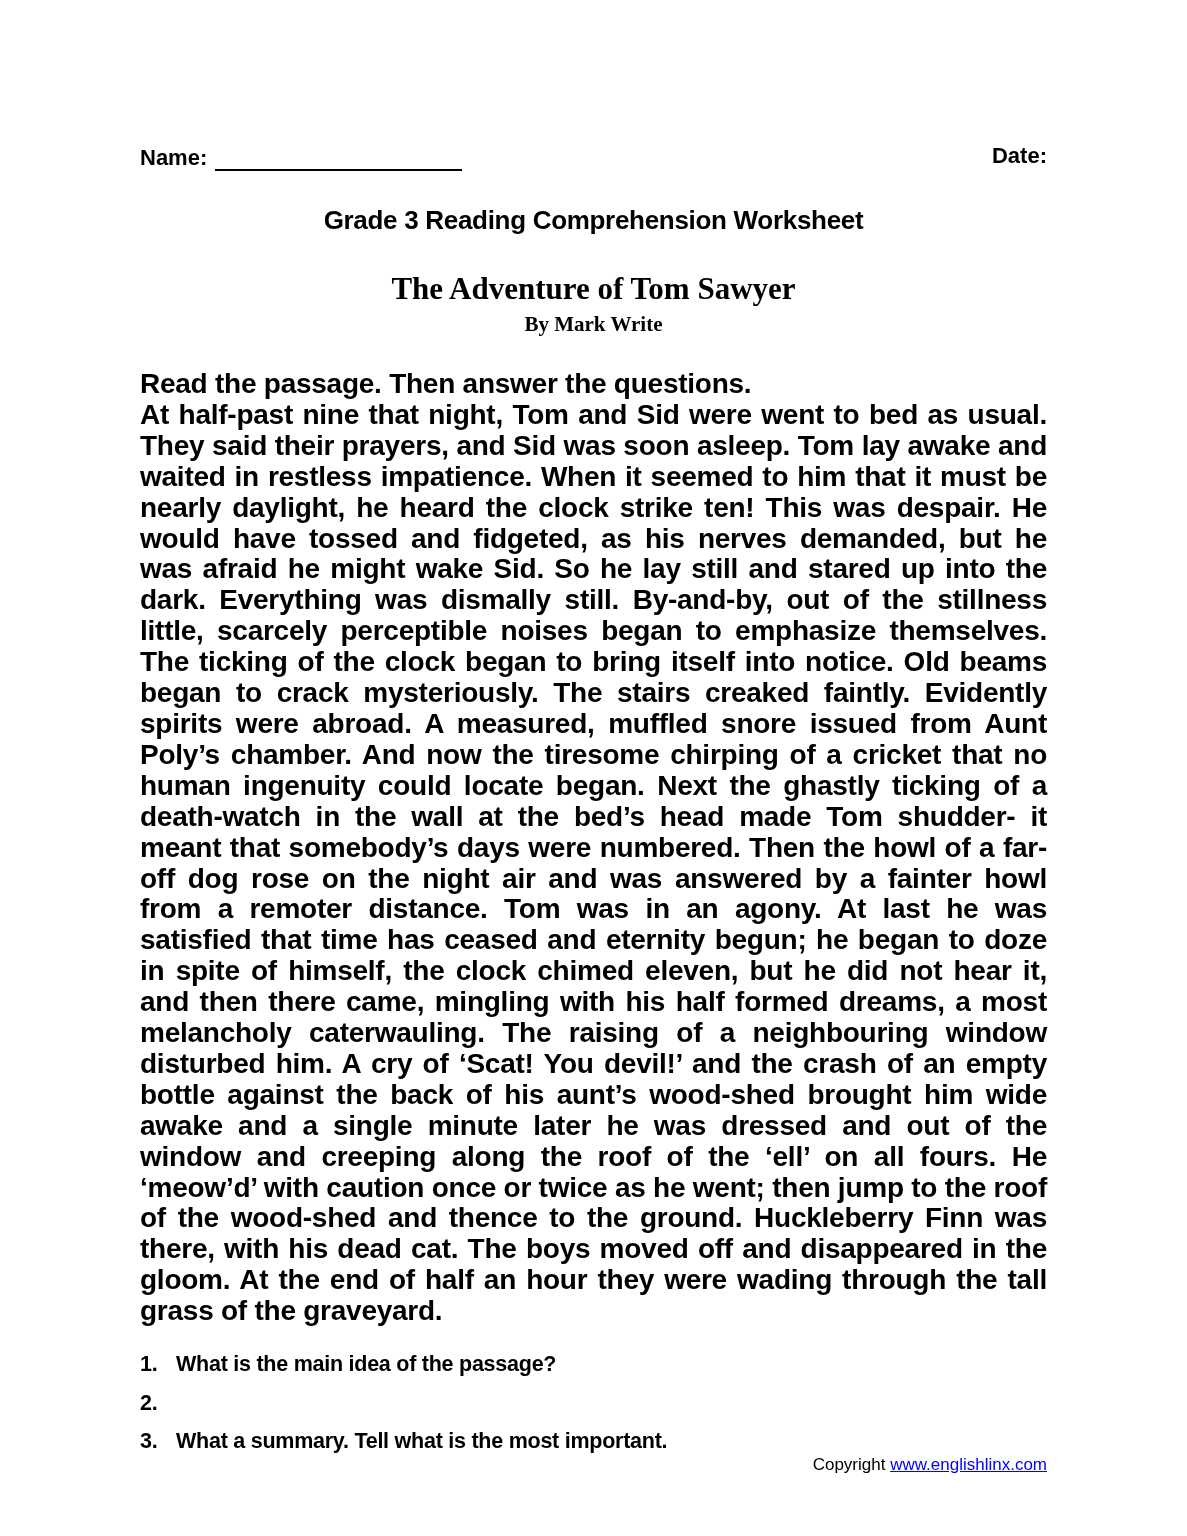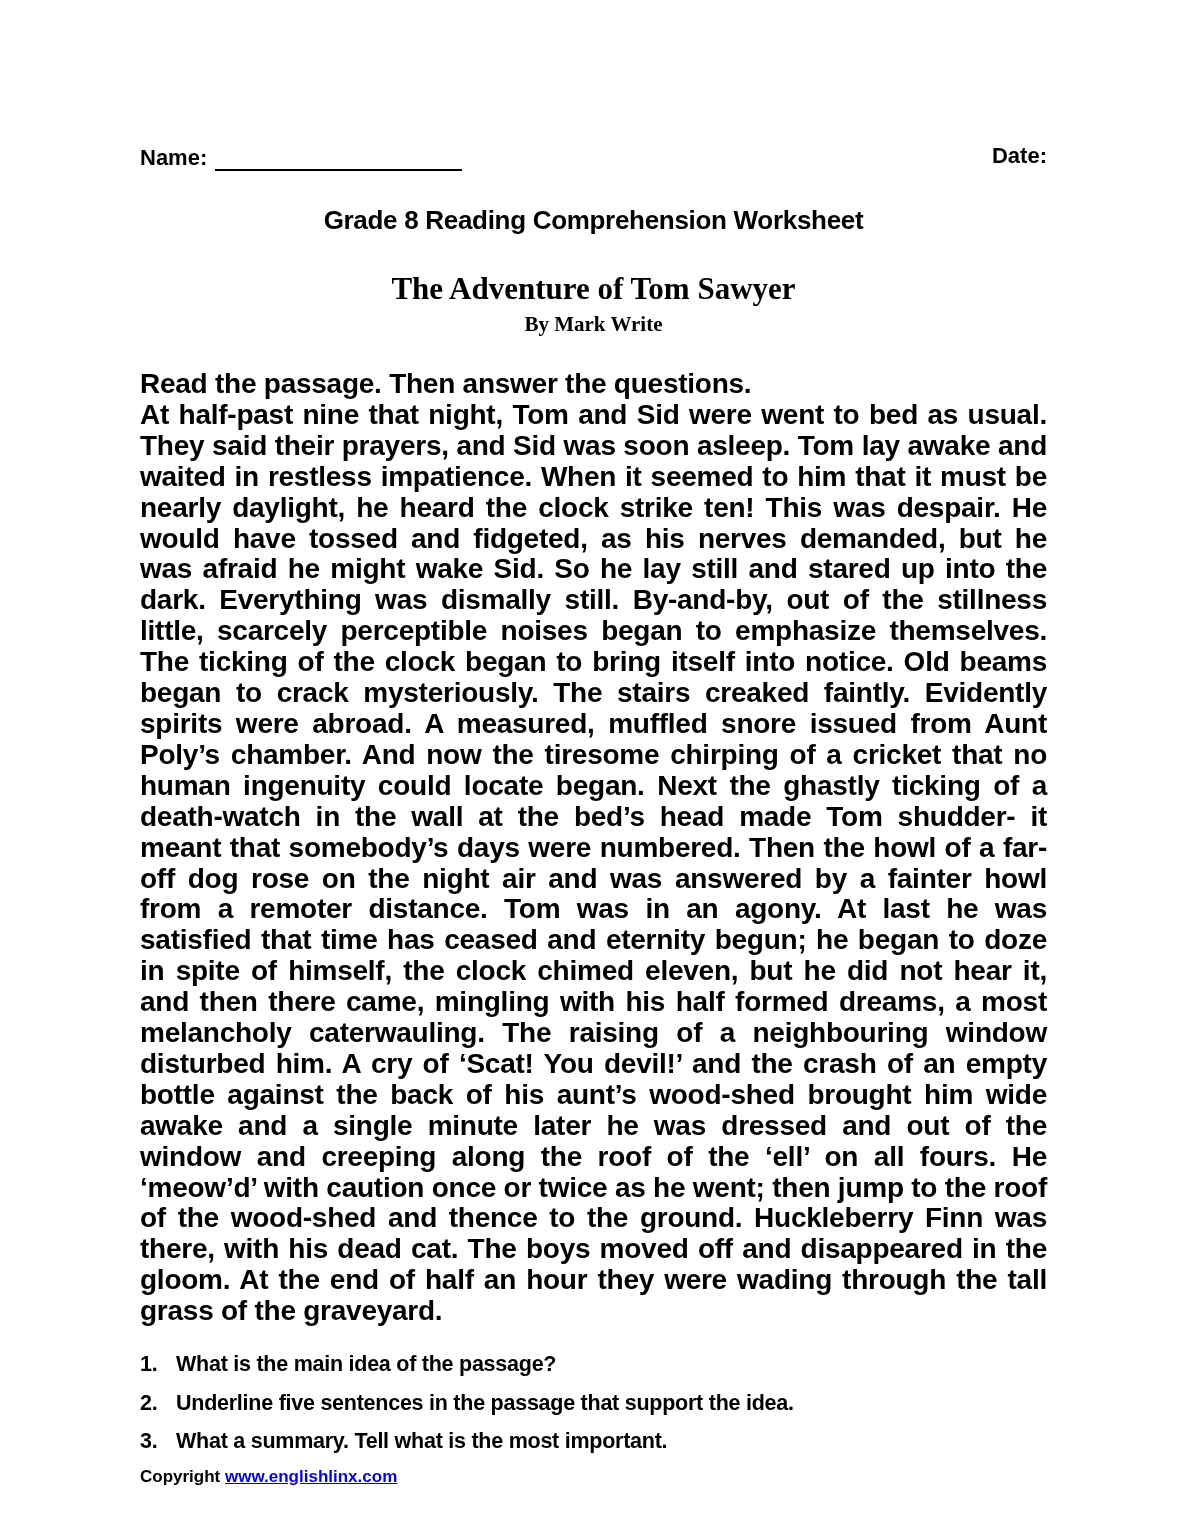--- a/index.html
+++ b/index.html
@@ -79,24 +79,24 @@
     display: flex;
     font-weight: bold;
     font-size: 21.5px;
     letter-spacing: -0.25px;
     margin-top: 13px;
     line-height: 25.5px;
   }
   .question-number { width: 36px; flex: none; }
   
   .footer {
-    text-align: left;
-    font-weight: bold;
+    text-align: right;
+    font-weight: normal;
     font-size: 17px;
-    margin-top: 12px;
+    margin-top: 0;
   }
   .copyright-link {
     color: #0000ff;
     text-decoration: underline;
     cursor: pointer;
   }
 </style>
 </head>
 <body>
 
@@ -106,39 +106,38 @@
     <div class="field-group name">
       <span>Name:</span>
       <span class="blank"></span>
     </div>
     <div class="field-group date">
       <span>Date:</span>
       <span class="blank"></span>
     </div>
   </div>
 
-  <div class="worksheet-title">Grade 8 Reading Comprehension Worksheet</div>
+  <div class="worksheet-title">Grade 3 Reading Comprehension Worksheet</div>
 
   <div class="passage-title">The Adventure of Tom Sawyer</div>
   <div class="passage-author">By Mark Write</div>
 
   <div class="passage-block">
     <div class="passage-instructions">Read the passage. Then answer the questions.</div>
     <p class="passage-text">At half-past nine that night, Tom and Sid were went to bed as usual. They said their prayers, and Sid was soon asleep. Tom lay awake and waited in restless impatience. When it seemed to him that it must be nearly daylight, he heard the clock strike ten! This was despair. He would have tossed and fidgeted, as his nerves demanded, but he was afraid he might wake Sid. So he lay still and stared up into the dark. Everything was dismally still. By-and-by, out of the stillness little, scarcely perceptible noises began to emphasize themselves. The ticking of the clock began to bring itself into notice. Old beams began to crack mysteriously. The stairs creaked faintly. Evidently spirits were abroad. A measured, muffled snore issued from Aunt Poly’s chamber. And now the tiresome chirping of a cricket that no human ingenuity could locate began. Next the ghastly ticking of a death-watch in the wall at the bed’s head made Tom shudder- it meant that somebody’s days were numbered. Then the howl of a far-off dog rose on the night air and was answered by a fainter howl from a remoter distance. Tom was in an agony. At last he was satisfied that time has ceased and eternity begun; he began to doze in spite of himself, the clock chimed eleven, but he did not hear it, and then there came, mingling with his half formed dreams, a most melancholy caterwauling. The raising of a neighbouring window disturbed him. A cry of ‘Scat! You devil!’ and the crash of an empty bottle against the back of his aunt’s wood-shed brought him wide awake and a single minute later he was dressed and out of the window and creeping along the roof of the ‘ell’ on all fours. He ‘meow’d’ with caution once or twice as he went; then jump to the roof of the wood-shed and thence to the ground. Huckleberry Finn was there, with his dead cat. The boys moved off and disappeared in the gloom. At the end of half an hour they were wading through the tall grass of the graveyard.</p>
   </div>
 
 
   <div class="questions-list">
     <div class="question-item">
       <span class="question-number">1.</span>
       <span class="question-text">What is the main idea of the passage?</span>
     </div>
     <div class="question-item">
       <span class="question-number">2.</span>
-      <span class="question-text">Underline five sentences in the passage that support the idea.</span>
     </div>
     <div class="question-item">
       <span class="question-number">3.</span>
       <span class="question-text">What a summary. Tell what is the most important.</span>
     </div>
   </div>
 
   <div class="footer">
     <span>Copyright</span>
     <span class="copyright-link">www.englishlinx.com</span>

